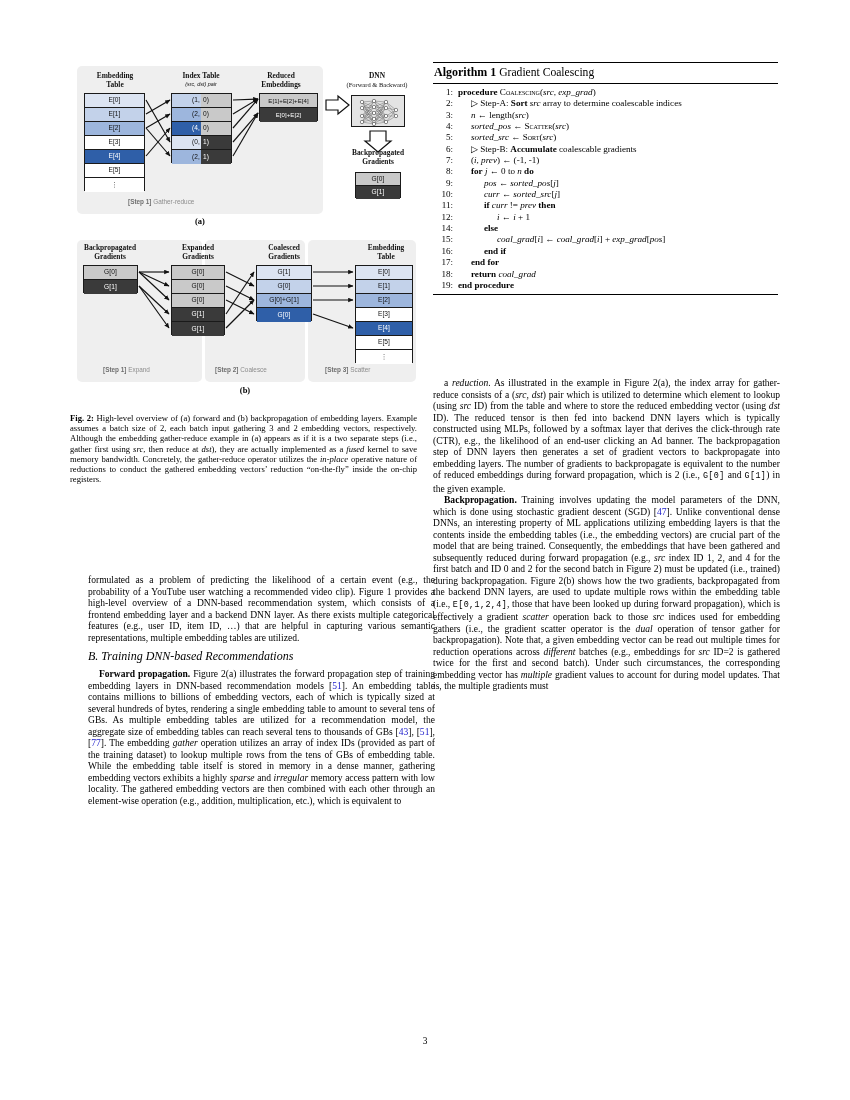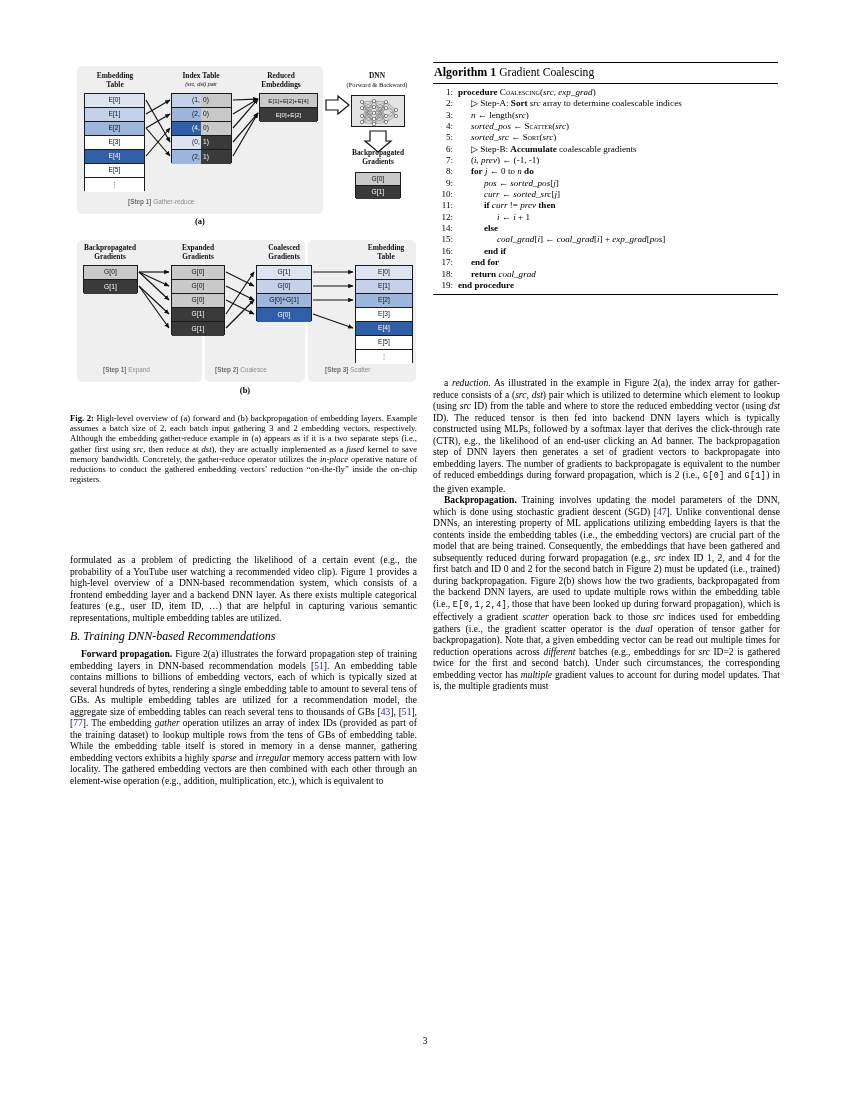--- a/index.html
+++ b/index.html
@@ -291,21 +291,21 @@
     <div class="steplbl" style="left:325px; top:366px;">
       <b>[Step 3]</b><span> Scatter</span>
     </div>
     <div class="subcap" style="left:0; top:385px; width:490px;">(b)</div>
   </div>
 
   <div class="col colL" style="top:413px;">
     <div class="caption"><b>Fig. 2:</b> High-level overview of (a) forward and (b) backpropagation of embedding layers. Example assumes a batch size of 2, each batch input gathering 3 and 2 embedding vectors, respectively. Although the embedding gather-reduce example in (a) appears as if it is a two separate steps (i.e., gather first using <i>src</i>, then reduce at <i>dst</i>), they are actually implemented as a <i>fused</i> kernel to save memory bandwidth. Concretely, the gather-reduce operator utilizes the <i>in-place</i> operative nature of reductions to conduct the gathered embedding vectors’ reduction “on-the-fly” inside the on-chip registers.</div>
   </div>
 
-  <div class="col colL" style="top:554px;">
+  <div class="col colL" style="top:574px;margin-left:18px;">
     <div class="bodytext" style="text-indent:0;">formulated as a problem of predicting the likelihood of a certain event (e.g., the probability of a YouTube user watching a recommended video clip). Figure 1 provides a high-level overview of a DNN-based recommendation system, which consists of a frontend embedding layer and a backend DNN layer. As there exists multiple categorical features (e.g., user ID, item ID, …) that are helpful in capturing various semantic representations, multiple embedding tables are utilized.</div>
     <div class="secthead">B. Training DNN-based Recommendations</div>
     <div class="bodytext" style="text-indent:11px;"><b>Forward propagation.</b> Figure 2(a) illustrates the forward propagation step of training embedding layers in DNN-based recommendation models [<span class="ref">51</span>]. An embedding table contains millions to billions of embedding vectors, each of which is typically sized at several hundreds of bytes, rendering a single embedding table to amount to several tens of GBs. As multiple embedding tables are utilized for a recommendation model, the aggregate size of embedding tables can reach several tens to thousands of GBs [<span class="ref">43</span>], [<span class="ref">51</span>], [<span class="ref">77</span>]. The embedding <i>gather</i> operation utilizes an array of index IDs (provided as part of the training dataset) to lookup multiple rows from the tens of GBs of embedding table. While the embedding table itself is stored in memory in a dense manner, gathering embedding vectors exhibits a highly <i>sparse</i> and <i>irregular</i> memory access pattern with low locality. The gathered embedding vectors are then combined with each other through an element-wise operation (e.g., addition, multiplication, etc.), which is equivalent to</div>
   </div>
 
   <div class="algo">
     <div class="rule-top"></div>
     <div class="algo-title">
       <b>Algorithm 1</b><span> Gradient Coalescing</span>
     </div>

